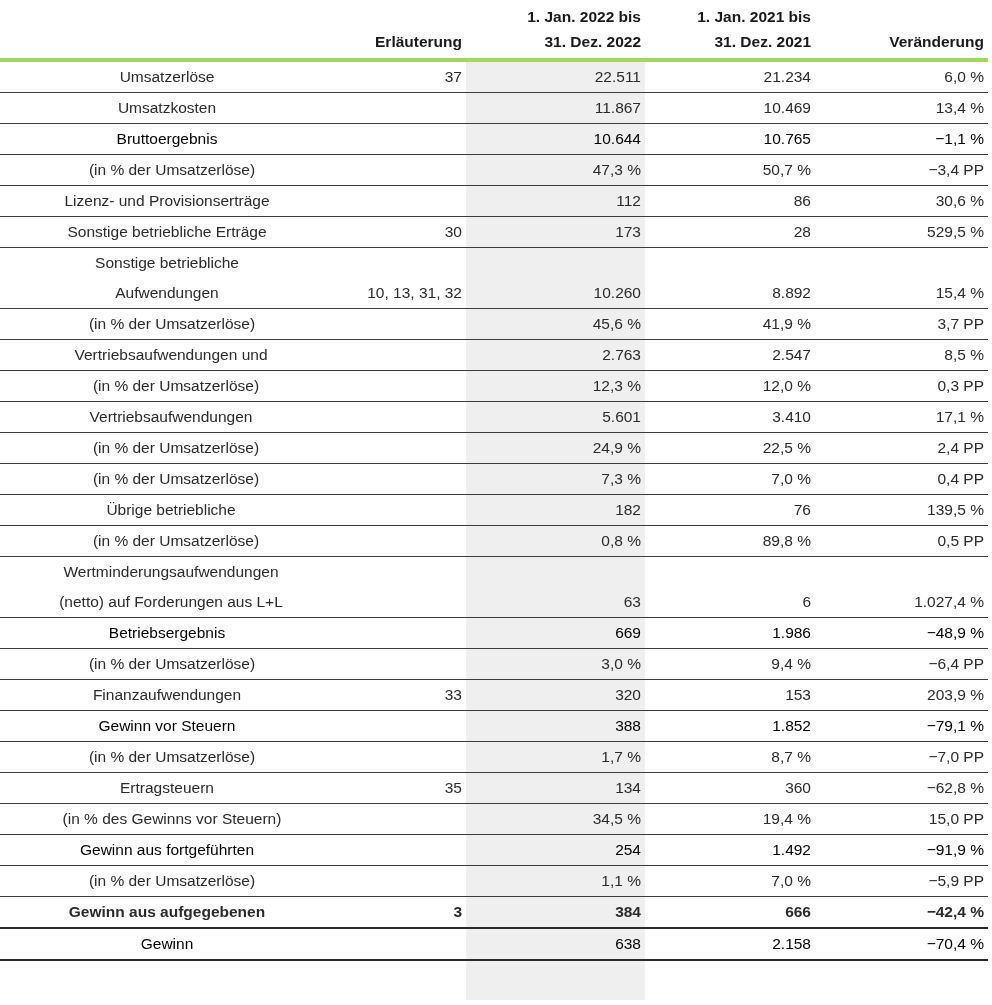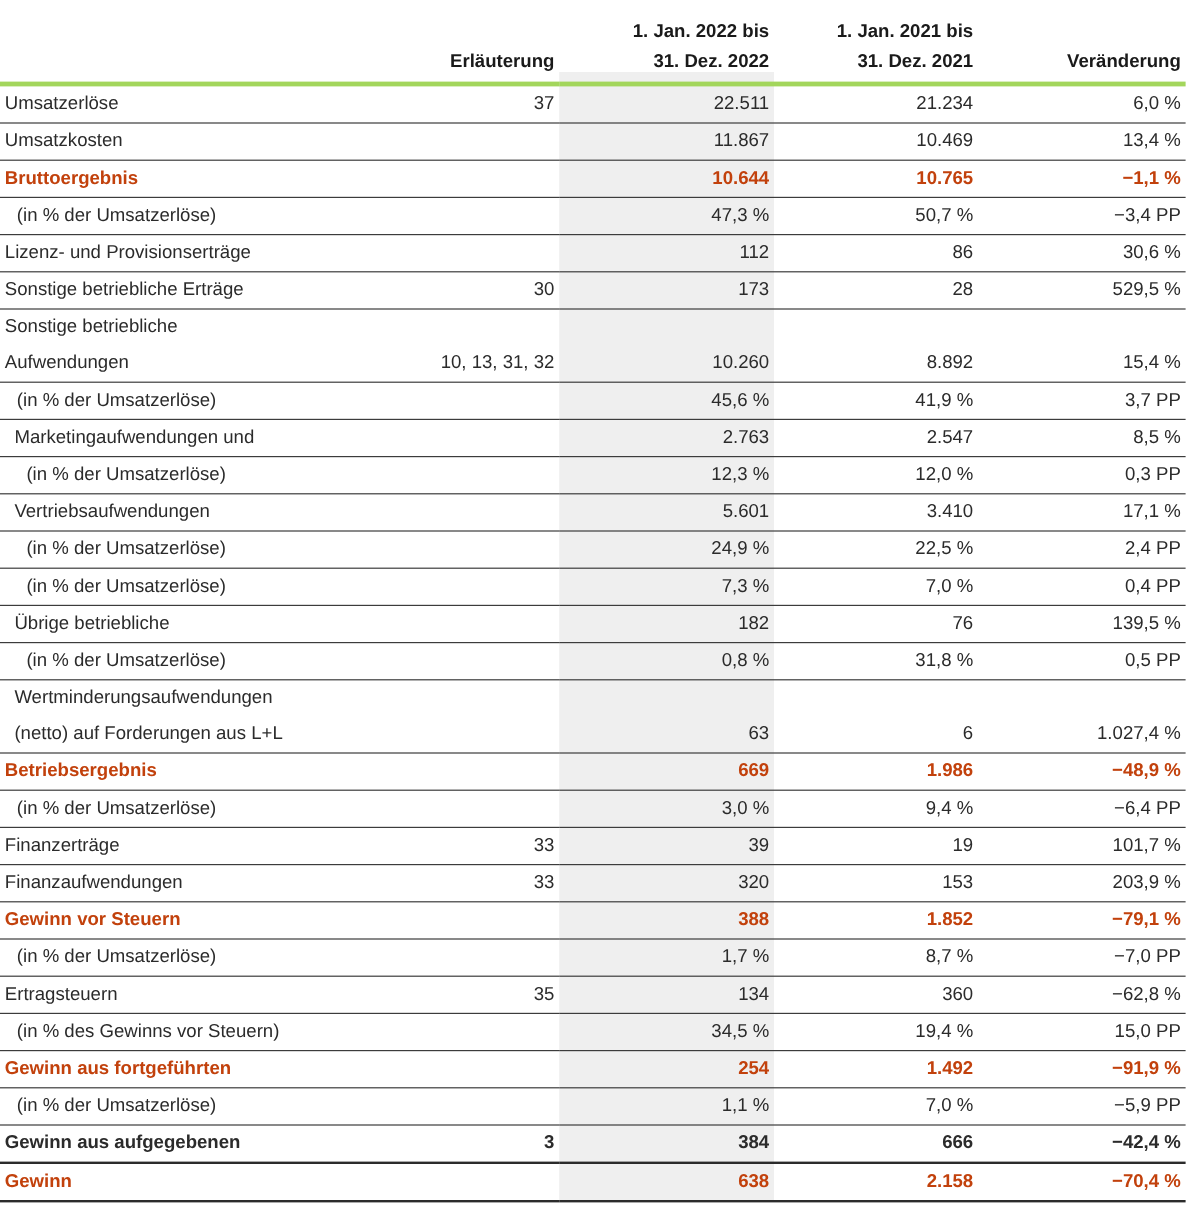--- a/index.html
+++ b/index.html
@@ -46,21 +46,21 @@
   col.c-y1    { width: 179px; }
   col.c-y2    { width: 170px; }
   col.c-chg   { width: 173px; }
 
   thead th {
     font-size: 15.5px;
     font-weight: bold;
     color: #1a1a1a;
     text-align: right;
     vertical-align: bottom;
-    padding: 14px 4px 5px 0;
+    padding: 4px 4px 5px 0;
     line-height: 25px;
     border: none;
   }
   thead th.lbl { text-align: left; }
   thead tr.headline th {
     border-bottom: 4px solid #a3d65c;
     padding-bottom: 4px;
   }
   .hdr-l1 { display: block; }
   .hdr-l2 { display: block; }
@@ -69,32 +69,32 @@
     font-size: 15.5px;
     color: #2b2b2b;
     text-align: right;
     vertical-align: middle;
     height: 30px;
     padding: 0 4px 0 0;
     border-bottom: 1px solid #3c3c3c;
     white-space: nowrap;
   }
   tbody td.lbl {
-    text-align: left;
+    text-align: center;
     padding-left: 4px;
     padding-right: 0;
   }
 
   
   tbody tr.ind1 td.lbl { padding-left: 14px; }
   tbody tr.ind2 td.lbl { padding-left: 12px; }
   tbody tr.ind3 td.lbl { padding-left: 22px; }
 
   
-  tbody tr.bold td { font-weight: bold; color: #c2410c; }
+  tbody tr.bold td { font-weight: normal; color: #000000; }
 
   
   tbody tr.nb td { border-bottom: none; }
 
   
   tbody tr.grand td { border-top: 2px solid #2b2b2b; border-bottom: 2px solid #2b2b2b; }
   tbody tr.pre-grand td { border-bottom: none; font-weight: bold; }
 
   .num { font-variant-numeric: tabular-nums; }
 </style>
@@ -192,21 +192,21 @@
           <td class="num">15,4 %</td>
         </tr>
         <tr class="ind1">
           <td class="lbl">(in % der Umsatzerlöse)</td>
           <td class="num"></td>
           <td class="num">45,6 %</td>
           <td class="num">41,9 %</td>
           <td class="num">3,7 PP</td>
         </tr>
         <tr class="ind2">
-          <td class="lbl">Marketingaufwendungen und</td>
+          <td class="lbl">Vertriebsaufwendungen und</td>
           <td class="num"></td>
           <td class="num">2.763</td>
           <td class="num">2.547</td>
           <td class="num">8,5 %</td>
         </tr>
         <tr class="ind3">
           <td class="lbl">(in % der Umsatzerlöse)</td>
           <td class="num"></td>
           <td class="num">12,3 %</td>
           <td class="num">12,0 %</td>
@@ -237,21 +237,21 @@
           <td class="lbl">Übrige betriebliche</td>
           <td class="num"></td>
           <td class="num">182</td>
           <td class="num">76</td>
           <td class="num">139,5 %</td>
         </tr>
         <tr class="ind3">
           <td class="lbl">(in % der Umsatzerlöse)</td>
           <td class="num"></td>
           <td class="num">0,8 %</td>
-          <td class="num">31,8 %</td>
+          <td class="num">89,8 %</td>
           <td class="num">0,5 PP</td>
         </tr>
         <tr class="ind2 nb">
           <td class="lbl">Wertminderungsaufwendungen</td>
           <td class="num"></td>
           <td class="num"></td>
           <td class="num"></td>
           <td class="num"></td>
         </tr>
         <tr class="ind2">
@@ -267,27 +267,20 @@
           <td class="num">669</td>
           <td class="num">1.986</td>
           <td class="num">−48,9 %</td>
         </tr>
         <tr class="ind1">
           <td class="lbl">(in % der Umsatzerlöse)</td>
           <td class="num"></td>
           <td class="num">3,0 %</td>
           <td class="num">9,4 %</td>
           <td class="num">−6,4 PP</td>
-        </tr>
-        <tr class="">
-          <td class="lbl">Finanzerträge</td>
-          <td class="num">33</td>
-          <td class="num">39</td>
-          <td class="num">19</td>
-          <td class="num">101,7 %</td>
         </tr>
         <tr class="">
           <td class="lbl">Finanzaufwendungen</td>
           <td class="num">33</td>
           <td class="num">320</td>
           <td class="num">153</td>
           <td class="num">203,9 %</td>
         </tr>
         <tr class="bold">
           <td class="lbl">Gewinn vor Steuern</td>

